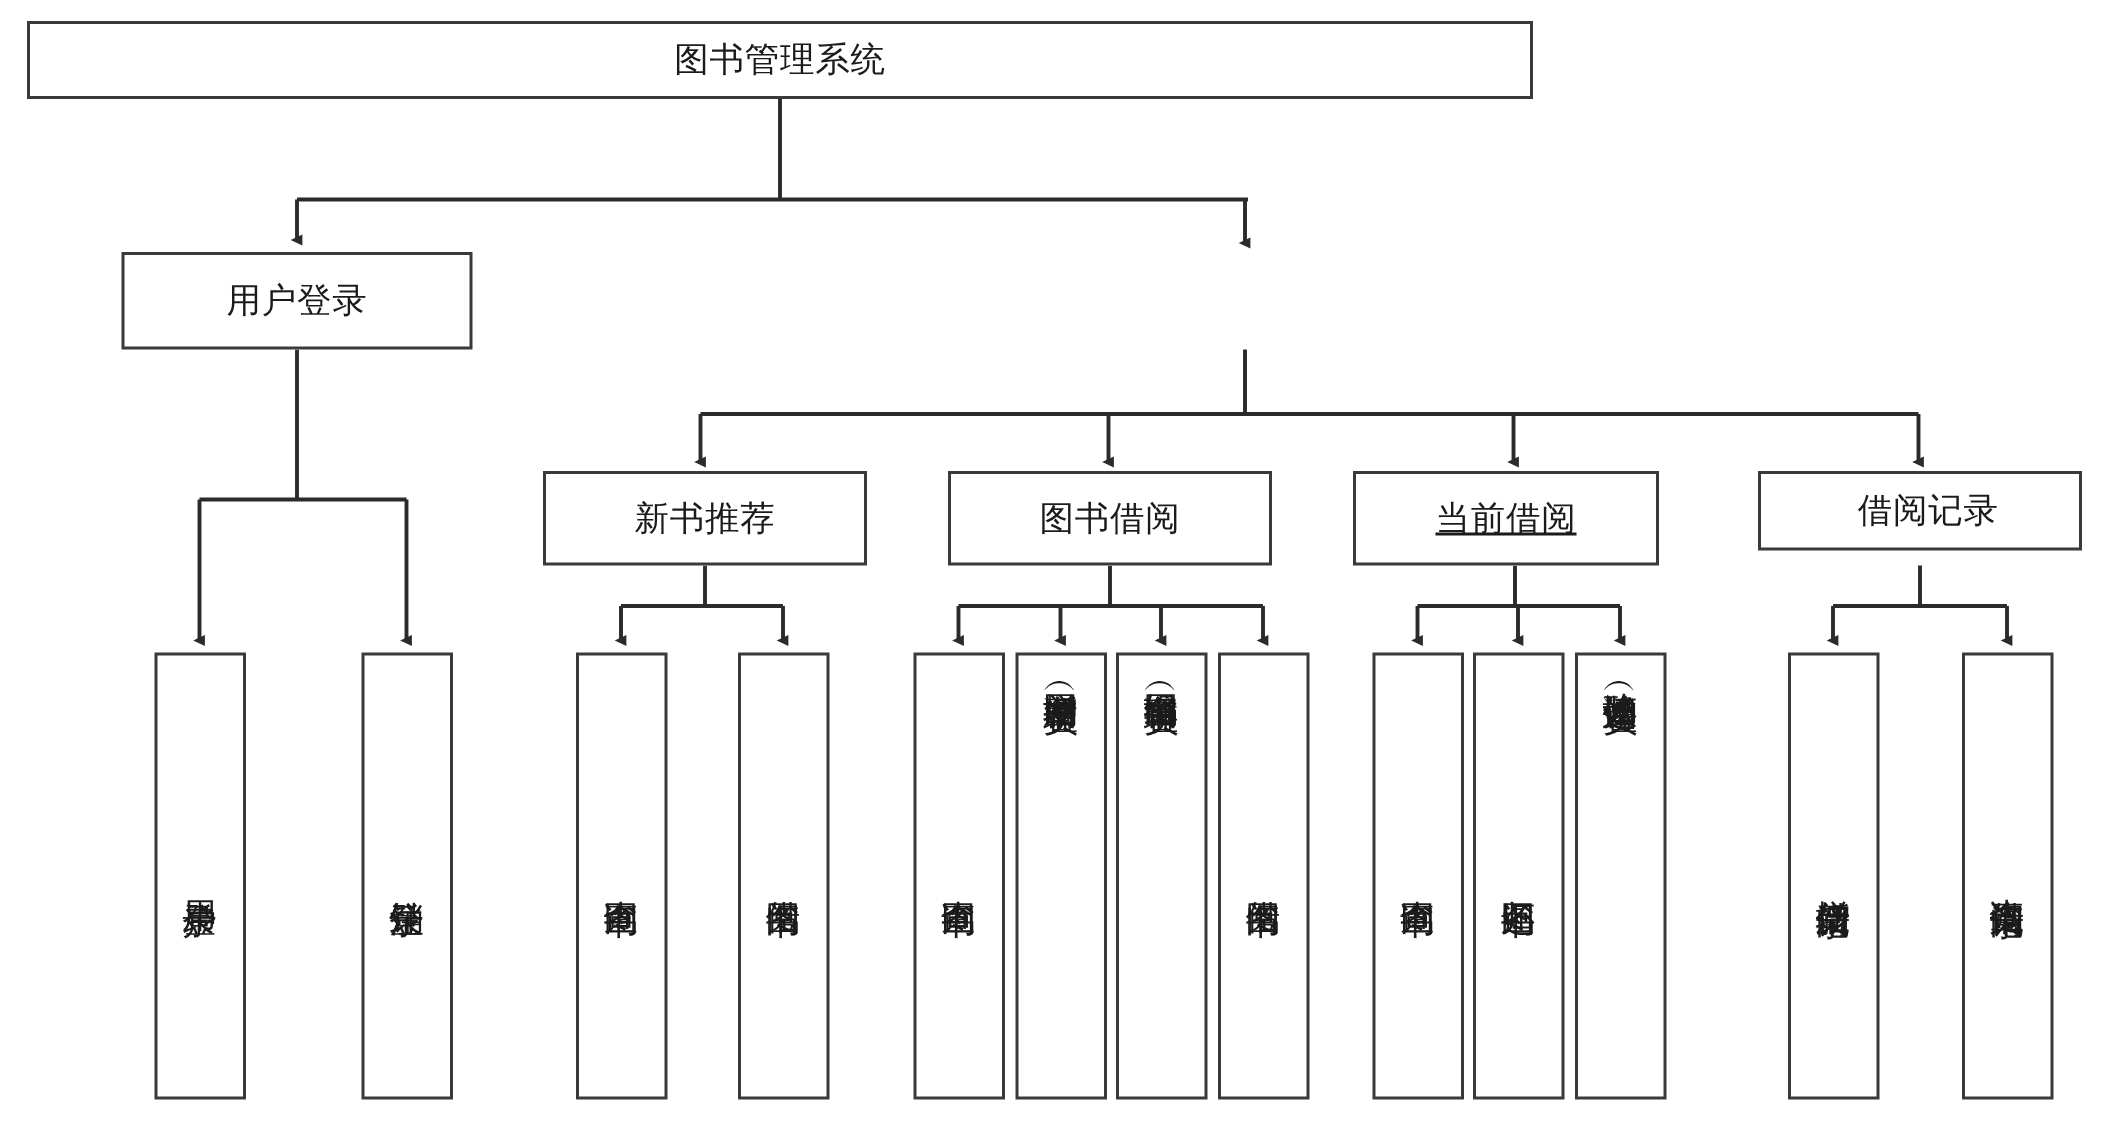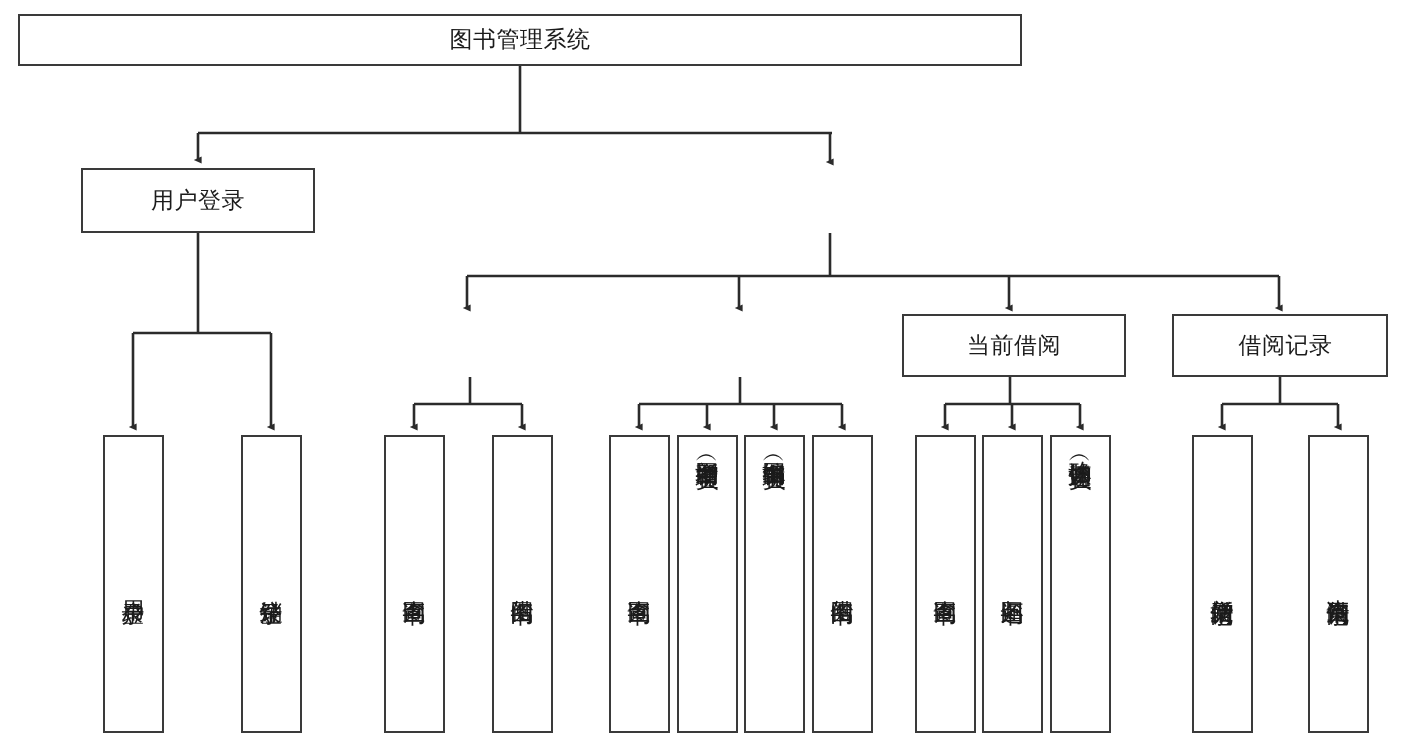--- a/index.html
+++ b/index.html
@@ -128,24 +128,30 @@
   </svg>
 
   <div class="node node-root" style="left:18px; top:14px; width:1004px; height:52px;">
     <span class="node-label-h">图书管理系统</span>
   </div>
 
   <div class="node" style="left:81px; top:168px; width:234px; height:65px;">
     <span class="node-label-h">用户登录</span>
   </div>
 
-  <div class="node" style="left:902px; top:314px; width:224px; height:63px;">
+  <div class="node" style="left:362px; top:314px; width:216px; height:63px;">
+    <span class="node-label-h">新书推荐</span>
+  </div>
+  <div class="node" style="left:632px; top:314px; width:216px; height:63px;">
+    <span class="node-label-h">图书借阅</span>
+  </div>
+  <div class="node" style="left:902px; top:314px; width:204px; height:63px;text-decoration:underline;">
     <span class="node-label-h">当前借阅</span>
   </div>
-  <div class="node" style="left:1172px; top:314px; width:216px; height:63px;padding-left:11px;">
+  <div class="node" style="left:1172px; top:314px; width:216px; height:53px;padding-left:11px;">
     <span class="node-label-h">借阅记录</span>
   </div>
 
   <div class="node node-leaf center-v" style="left:103px; top:435px; width:61px; height:298px;">
     <span class="node-label-v">用户登录</span>
   </div>
   <div class="node node-leaf center-v" style="left:241px; top:435px; width:61px; height:298px;">
     <span class="node-label-v">注销登录</span>
   </div>
 

